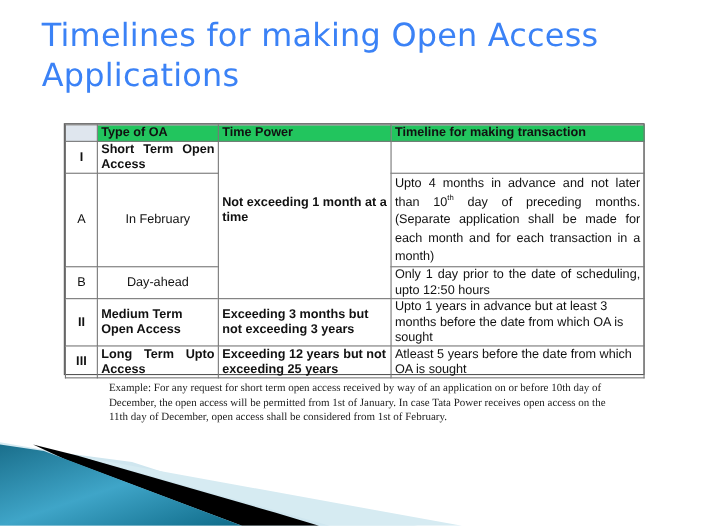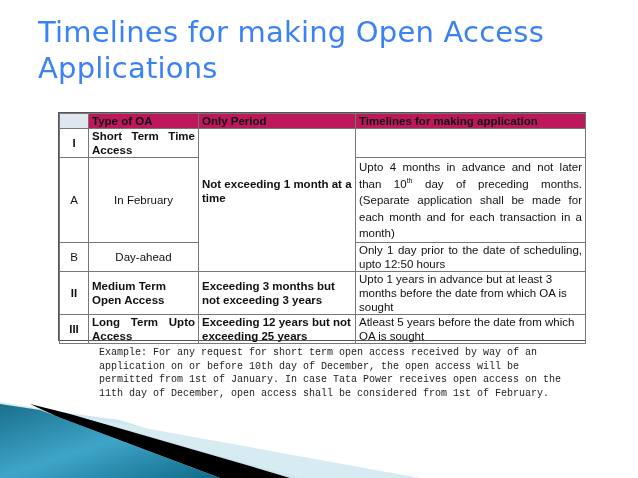--- a/index.html
+++ b/index.html
@@ -1,29 +1,29 @@
 <!DOCTYPE html>
 <html><head>
 <meta charset="utf-8">
 <style>
   html, body { margin:0; padding:0; }
   body { width:638px; height:478px; background:#ffffff; position:relative; overflow:hidden; font-family:"DejaVu Sans", sans-serif; }
   .title { position:absolute; left:38px; top:14px; width:580px; font-family:"DejaVu Sans", sans-serif; font-size:29px; line-height:36px; color:#3b82f6; letter-spacing:0.2px; }
   .tbl-wrap { position:absolute; left:58px; top:112px; width:528px; height:229px; border:1px solid #555; box-sizing:border-box; background:#fff; }
   table { border-collapse:collapse; position:absolute; left:0; top:0; width:527px; font-family:"Liberation Sans", sans-serif; font-size:11.5px; color:#111; }
   td, th { border:1px solid #777; padding:0 3px; vertical-align:top; line-height:14px; }
-  th { background:#be185d; font-weight:bold; text-align:left; height:14px; font-size:11.5px; }
+  th { background:#22c55e; font-weight:bold; text-align:left; height:14px; font-size:11.5px; }
   th.idx { background:#dfe6ee; }
   td.idx { text-align:center; vertical-align:middle; font-weight:bold; width:22px; }
   td.idx.plain { font-weight:normal; }
   td.bold { font-weight:bold; }
   td.center { text-align:center; vertical-align:middle; }
   td.just { text-align:justify; }
   sup { font-size:7px; line-height:0; }
-  .example { position:absolute; left:99px; top:346px; width:470px; font-family:Liberation Mono, monospace; font-size:10px; line-height:13.5px; color:#222; }
+  .example { position:absolute; left:99px; top:346px; width:470px; font-family:Liberation Serif, serif; font-size:10px; line-height:13.5px; color:#222; }
   .deco { position:absolute; left:0; top:0; width:638px; height:478px; pointer-events:none; }
 </style>
 </head>
 <body>
 
 <svg class="deco" viewBox="0 0 638 478" xmlns="http://www.w3.org/2000/svg">
   <defs>
     <linearGradient id="tealg" x1="0" y1="0" x2="1" y2="1">
       <stop offset="0" stop-color="#1a6f8c"></stop>
       <stop offset="0.5" stop-color="#3fa5c8"></stop>
@@ -39,26 +39,26 @@
 </svg>
 
 <div class="title">Timelines for making Open Access Applications</div>
 
 <div class="tbl-wrap">
   <table>
     <tbody>
         <tr>
       <th class="idx" style="width:22px"></th>
       <th style="width:103px">Type of OA</th>
-      <th style="width:150px">Only Period</th>
-      <th>Timelines for making application</th>
+      <th style="width:150px">Time Power</th>
+      <th>Timeline for making transaction</th>
     </tr>
     <tr style="height:29px">
       <td class="idx">I</td>
-      <td class="bold just">Short Term Time Access</td>
+      <td class="bold just">Short Term Open Access</td>
       <td rowspan="3" class="bold" style="vertical-align:middle;padding-top:0"><span>Not exceeding 1 month at a time</span><div style="height:18px"></div></td>
       <td></td>
     </tr>
     <tr style="height:72px">
       <td class="idx plain">A</td>
       <td class="center">In February</td>
       <td class="just" style="line-height:16.5px;padding-top:1px"><span>Upto 4 months in advance and not later than 10</span><sup>th</sup><span> day of preceding months. (Separate application shall be made for each month and for each transaction in a month)</span></td>
     </tr>
     <tr style="height:28px">
       <td class="idx plain">B</td>

